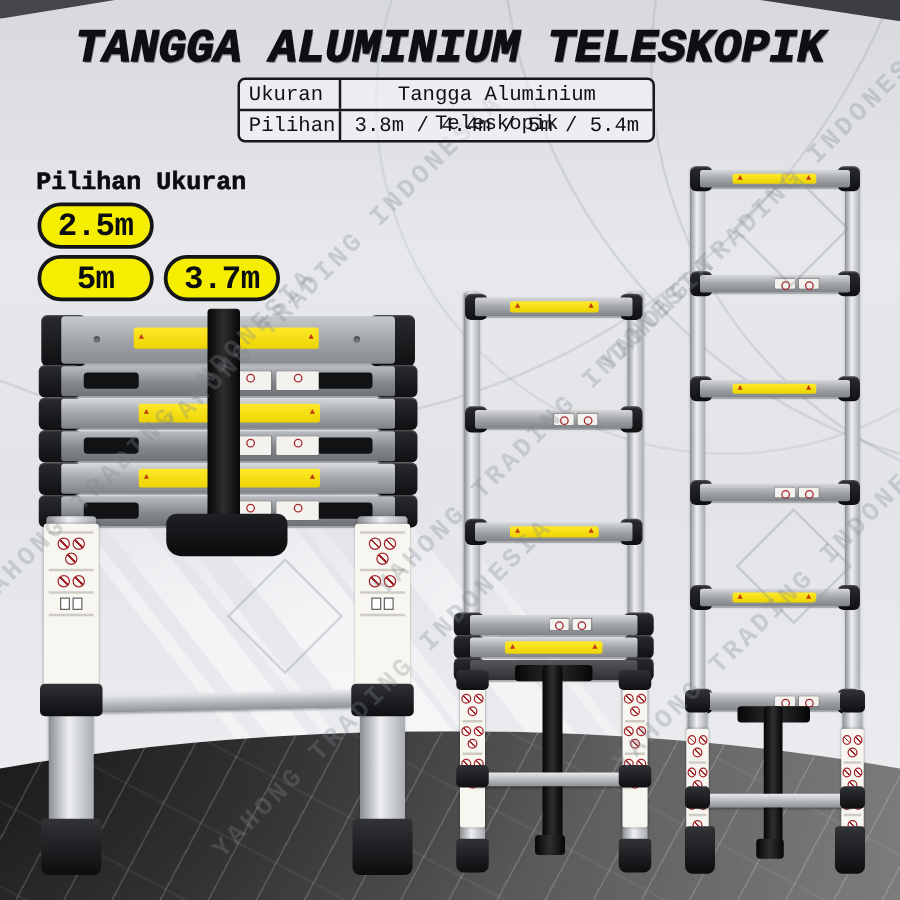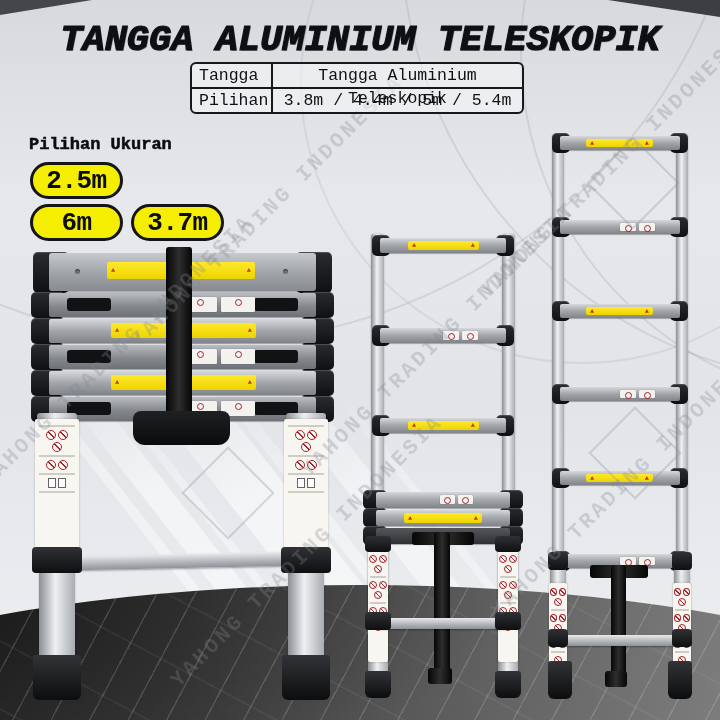--- a/index.html
+++ b/index.html
@@ -34,21 +34,21 @@
     font-size:37px;font-weight:bold;font-style:italic;color:#0e0f12;
     -webkit-text-stroke:1.2px #0e0f12;text-shadow:1px 1px 0 rgba(0,0,0,.35);}
   .spec{position:absolute;left:190px;top:62px;width:330px;z-index:9;border:2px solid #17181a;
     border-radius:6px;background:rgba(252,252,253,.5);overflow:hidden;}
   .spec-row{display:flex;height:23px;line-height:23px;}
   .spec-row + .spec-row{border-top:2px solid #17181a;}
   .spec-label{width:72px;border-right:2px solid #17181a;padding-left:7px;font-size:16.5px;color:#101114;}
   .spec-value{flex:1;text-align:center;font-size:16.5px;color:#101114;}
 
   
-  .sizes-h{position:absolute;left:29px;top:135px;font-size:17px;font-weight:bold;color:#0b0c0f;
+  .sizes-h{position:absolute;left:29px;top:135px;font-size:20px;font-weight:bold;color:#0b0c0f;
     z-index:9;-webkit-text-stroke:.5px #0b0c0f;}
   .badge{position:absolute;width:93px;height:37px;background:#f6ee00;border:3px solid #141519;
     border-radius:19px;display:flex;align-items:center;justify-content:center;
     font-size:26px;font-weight:bold;color:#0c0d10;z-index:9;box-sizing:border-box;letter-spacing:-.5px;}
 
   
   .ladder{position:absolute;z-index:5;}
   .rail{background:linear-gradient(180deg,#c7cacd,#9fa2a6 55%,#888b8f);border-radius:3px;box-shadow:0 2px 2px rgba(0,0,0,.25);}
   .bar{background:linear-gradient(180deg,#d6d8da,#a2a5a9 50%,#808387);border-radius:2px;box-shadow:0 1px 1px rgba(0,0,0,.3);}
   .bar.dark2{background:linear-gradient(180deg,#b9bcc0,#85888c 55%,#6e7175);}
@@ -96,32 +96,32 @@
   <div class="beam" style="left:465px;top:350px;width:8px;height:420px;opacity:.4;"></div>
 
   <div class="floor"></div>
   <div class="tri-l"></div>
   <div class="tri-r"></div>
 
   <div class="title">TANGGA ALUMINIUM TELESKOPIK</div>
 
   <div class="spec">
     <div class="spec-row">
-      <div class="spec-label">Tangga</div>
+      <div class="spec-label">Ukuran</div>
       <div class="spec-value">Tangga Aluminium Teleskopik</div>
     </div>
     <div class="spec-row">
       <div class="spec-label">Pilihan</div>
       <div class="spec-value">3.8m / 4.4m / 5m / 5.4m</div>
     </div>
   </div>
 
   <div class="sizes-h">Pilihan Ukuran</div>
   <div class="badge" style="left:30px;top:162px;">2.5m</div>
-  <div class="badge" style="left:30px;top:204px;">6m</div>
+  <div class="badge" style="left:30px;top:204px;">5m</div>
   <div class="badge" style="left:131px;top:204px;">3.7m</div>
 
   <div class="ladder" style="left:35px;top:253px;width:295px;height:447px;">
       <div class="p cap" style="left:-2px;top:-1px;width:36px;height:41px"></div>
       <div class="p cap" style="left:261px;top:-1px;width:36px;height:41px"></div>
       <div class="p rail" style="left:14px;top:0px;width:267px;height:38px"></div>
       <div class="p ylab" style="left:72px;top:9px;width:148px;height:17px"></div>
       <div class="p screw" style="left:40px;top:16px;width:5px;height:5px"></div>
       <div class="p screw" style="left:248px;top:16px;width:5px;height:5px"></div>
       <div class="p cap" style="left:-4px;top:39px;width:34px;height:26px"></div>

